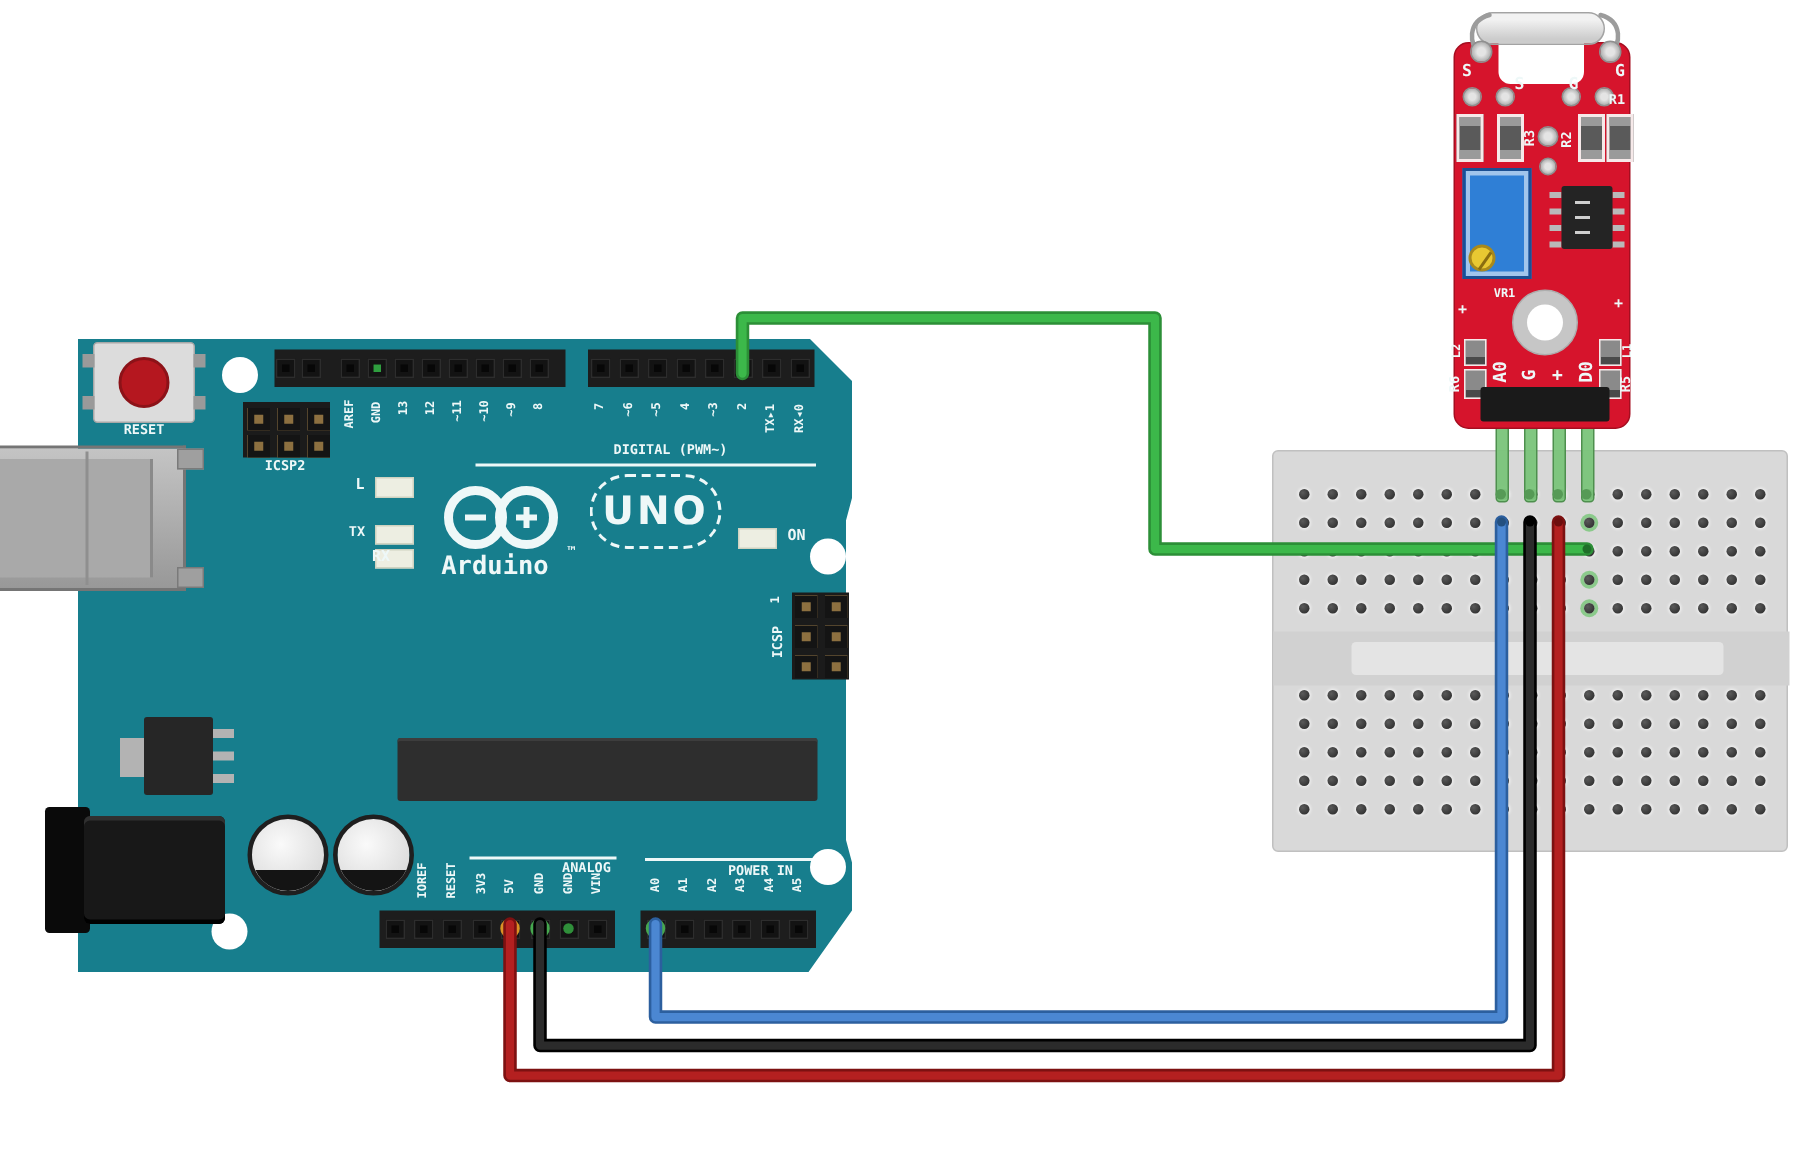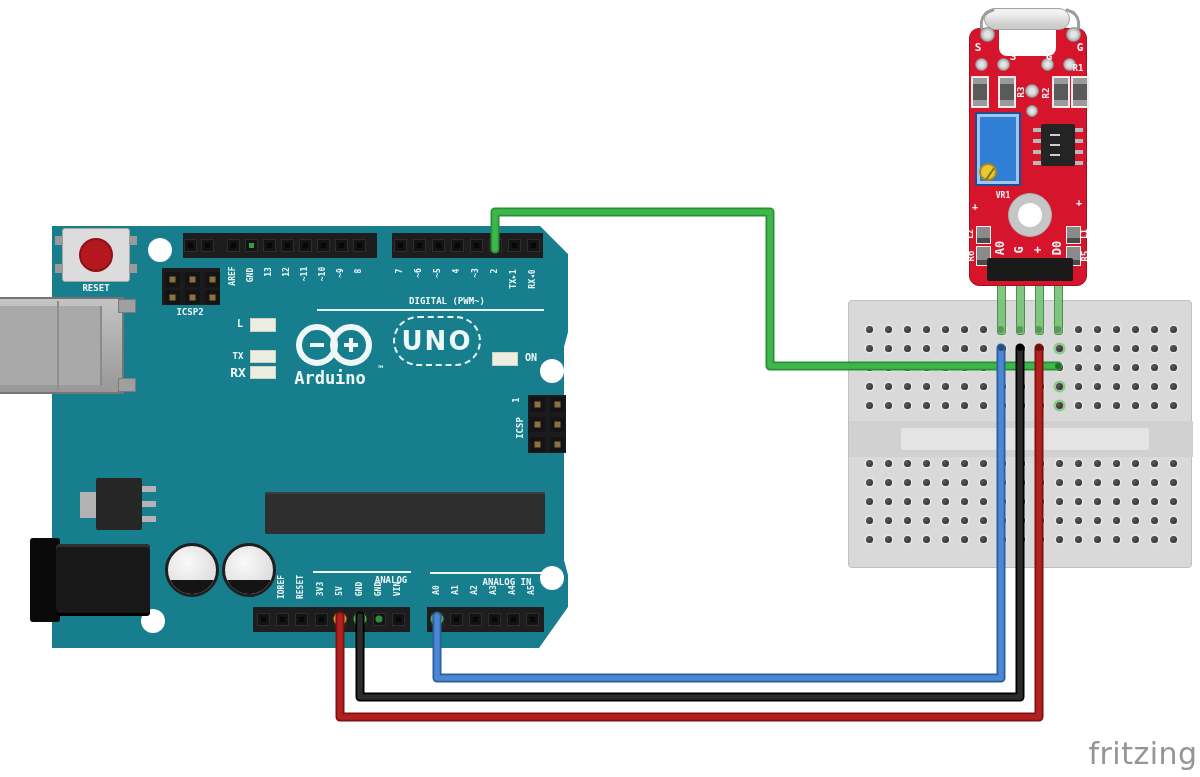--- a/index.html
+++ b/index.html
@@ -172,29 +172,29 @@
     <span class="lbl vlbl" style="left:533px;top:279px;font-size:8px">RX◂0</span>
 
     <span class="lbl" style="left:447px;top:301px;font-size:9px">DIGITAL (PWM~)</span>
     <span class="lbl" style="left:96px;top:288px;font-size:9px">RESET</span>
     <span class="lbl" style="left:190px;top:312px;font-size:9px">ICSP2</span>
     <span class="lbl vlbl" style="left:520px;top:428px;font-size:9px">ICSP</span>
     <span class="lbl vlbl" style="left:517px;top:400px;font-size:8px">1</span>
 
     <span class="lbl" style="left:240px;top:324px;font-size:10px">L</span>
     <span class="lbl" style="left:238px;top:356px;font-size:9px">TX</span>
-    <span class="lbl" style="left:238px;top:372px;font-size:13px">RX</span>
+    <span class="lbl" style="left:254px;top:372px;font-size:10px">RX</span>
     <span class="lbl" style="left:531px;top:358px;font-size:10px">ON</span>
 
     <span class="lbl" style="left:330px;top:378px;font-size:17px">Arduino</span>
     <span class="lbl" style="left:381px;top:369px;font-size:9px">™</span>
     <span class="lbl" style="left:437px;top:341px;font-size:26px;font-family:'DejaVu Sans',sans-serif;letter-spacing:2px">UNO</span>
 
     <span class="lbl" style="left:391px;top:580px;font-size:9px">ANALOG</span>
-    <span class="lbl" style="left:507px;top:582px;font-size:9px">ANALOG IN</span>
+    <span class="lbl" style="left:507px;top:582px;font-size:9px">POWER IN</span>
 
     <span class="lbl vlbl" style="left:282px;top:587px;font-size:8px">IOREF</span>
     <span class="lbl vlbl" style="left:301px;top:587px;font-size:8px">RESET</span>
     <span class="lbl vlbl" style="left:321px;top:589px;font-size:8px">3V3</span>
     <span class="lbl vlbl" style="left:340px;top:591px;font-size:8px">5V</span>
     <span class="lbl vlbl" style="left:360px;top:589px;font-size:8px">GND</span>
     <span class="lbl vlbl" style="left:379px;top:589px;font-size:8px">GND</span>
     <span class="lbl vlbl" style="left:398px;top:589px;font-size:8px">VIN</span>
 
     <span class="lbl vlbl" style="left:437px;top:590px;font-size:8px">A0</span>
@@ -483,15 +483,13 @@
 
     <path d="M340,616 V717 H1039 V348" fill="none" stroke="#7d1111" stroke-width="9" stroke-linecap="round" stroke-linejoin="round"></path>
     <path d="M340,616 V717 H1039 V348" fill="none" stroke="#b42020" stroke-width="5.5" stroke-linecap="round" stroke-linejoin="round"></path>
 
     <circle cx="1058" cy="366" r="3" fill="#1f6f29"></circle>
     <circle cx="1001" cy="348" r="3" fill="#24507f"></circle>
     <circle cx="1020" cy="348" r="3" fill="#000000"></circle>
     <circle cx="1039" cy="348" r="3" fill="#6d0e0e"></circle>
   </svg>
 
-  <span style="position:absolute;left:1143px;top:753px;transform:translate(-50%,-50%);
-               font-family:'DejaVu Sans',sans-serif;font-size:30px;color:#959595;letter-spacing:.5px;z-index:8">fritzing</span>
 </div>
 
 </body></html>

